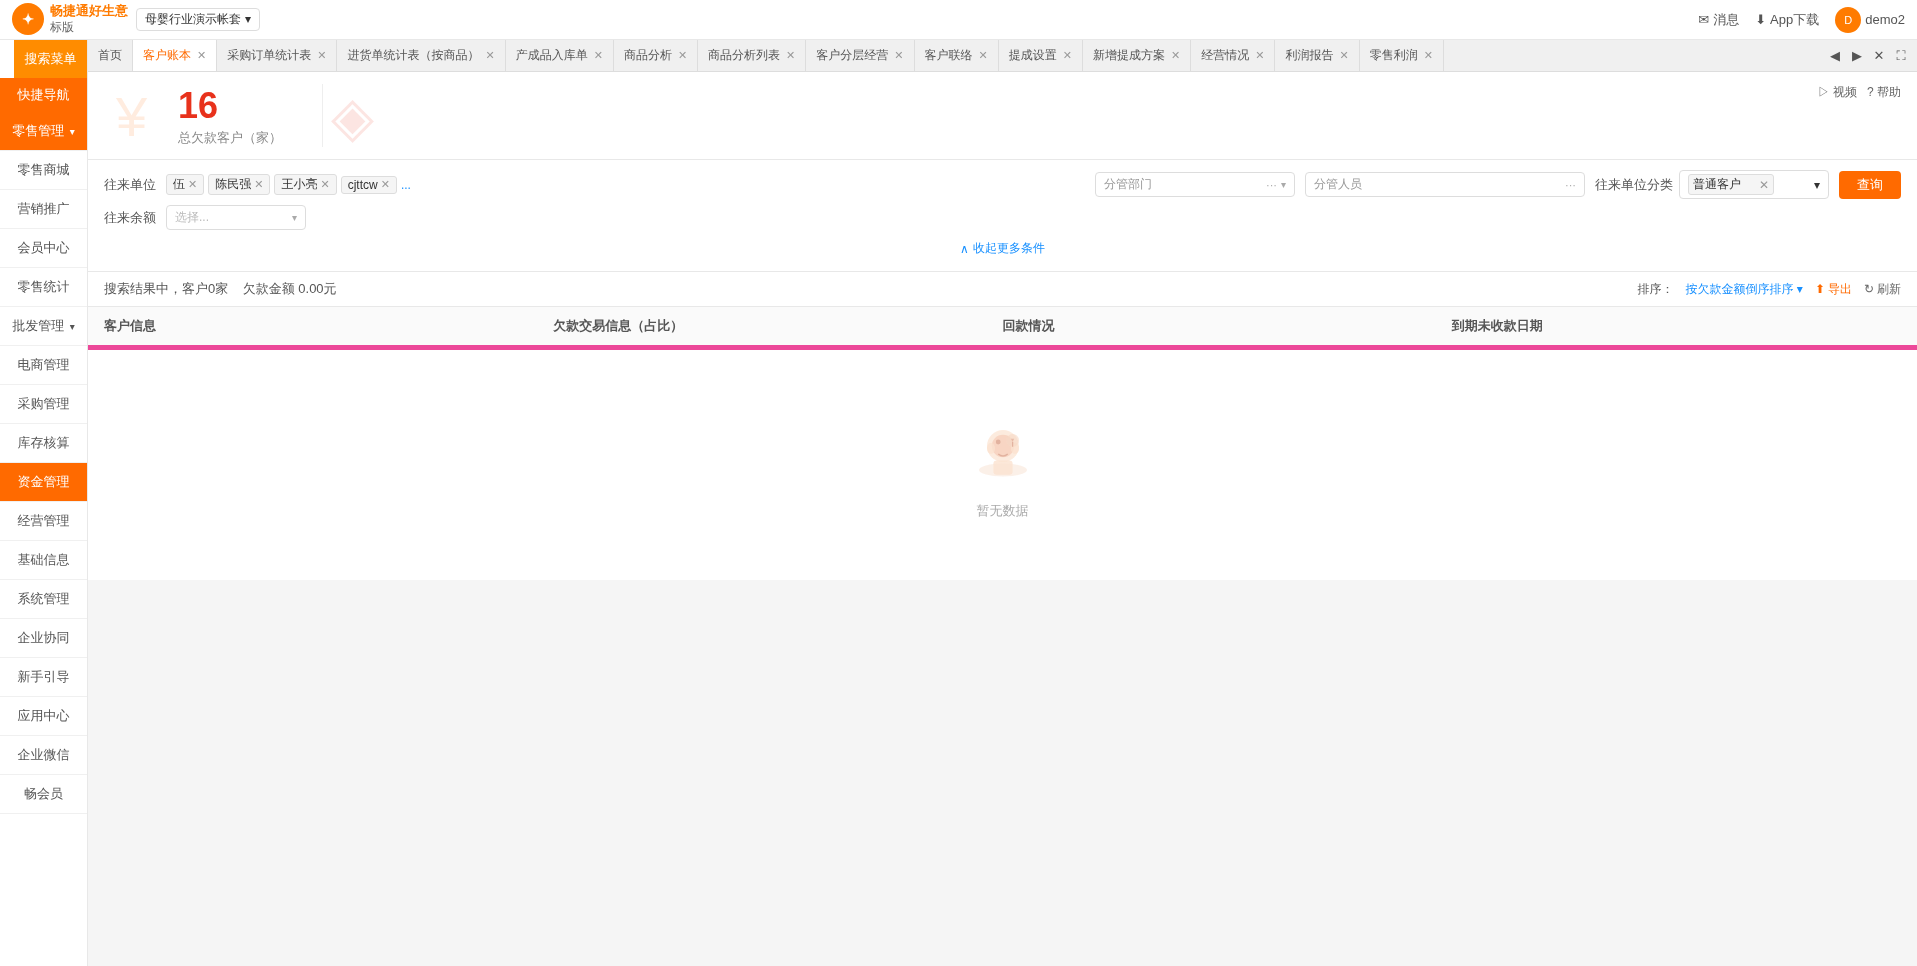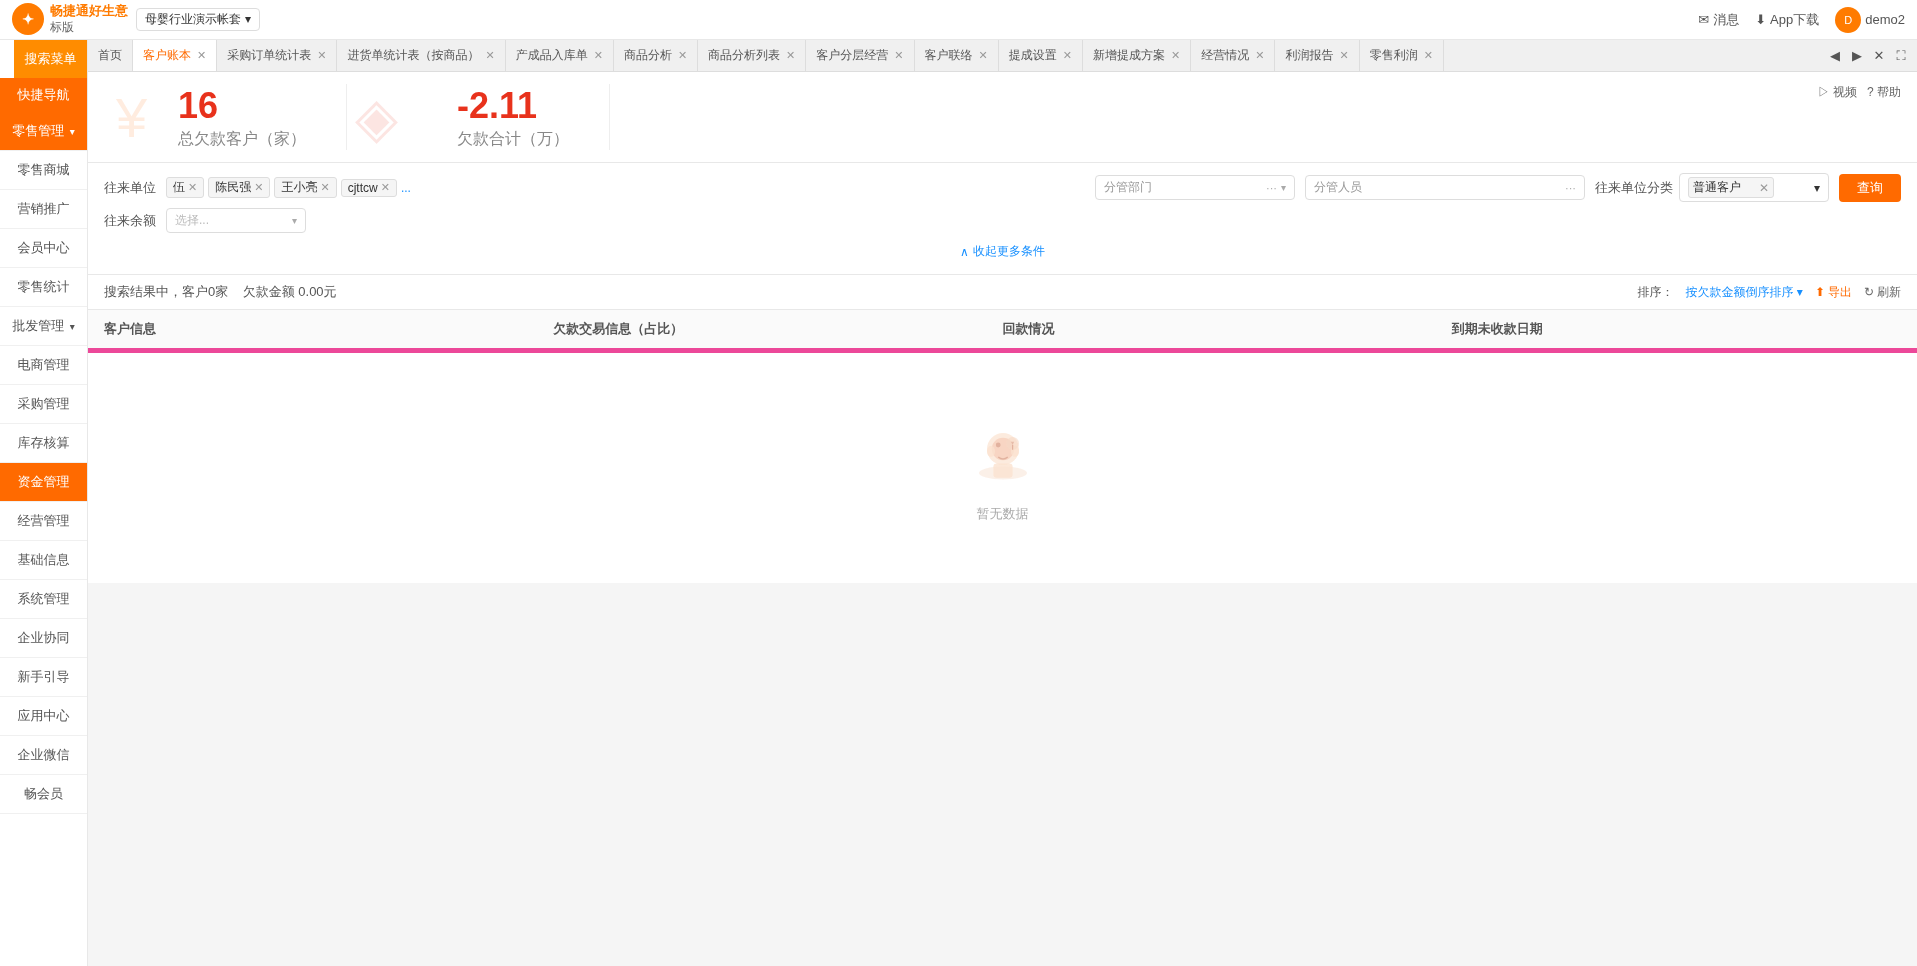--- a/index.html
+++ b/index.html
@@ -145,21 +145,21 @@
       align-items: flex-start;
       padding: 0 40px 0 10px;
       border-right: 1px solid #eee;
       min-width: 200px;
       position: relative;
     }
     .stat-item:last-child { border-right: none; }
     .stat-value { font-size: 36px; font-weight: bold; line-height: 1.2; }
     .stat-value.red { color: #e8321c; }
     .stat-value.black { color: #333; text-decoration: underline; }
-    .stat-label { font-size: 16px; color: #888; margin-top: 2px; }
+    .stat-label { font-size: 13px; color: #888; margin-top: 2px; }
     .stats-right-actions {
       position: absolute;
       right: 16px;
       top: 12px;
       display: flex;
       align-items: center;
       gap: 10px;
       font-size: 12px;
       color: #666;
     }
@@ -510,24 +510,20 @@
       <div class="stats-bar">
         <div class="stat-item">
           <div style="position:absolute;left:8px;top:50%;transform:translateY(-50%);opacity:0.12;font-size:56px;color:#ff6a00;">¥</div>
           <div style="padding-left:60px;">
             <div class="stat-value red">16</div>
             <div class="stat-label">总欠款客户（家）</div>
           </div>
         </div>
         <div class="stat-item" style="padding-left:60px;">
           <div style="position:absolute;left:8px;top:50%;transform:translateY(-50%);opacity:0.12;font-size:56px;color:#e8321c;">◈</div>
-          <div style="padding-left:50px;">
-            <div class="stat-value red">-2.11</div>
-            <div class="stat-label">欠款合计（万）</div>
-          </div>
         </div>
         <div class="stats-right-actions">
           <span class="link">
             <span>▷</span>
             <span>视频</span>
           </span>
           <span class="link">
             <span>?</span>
             <span>帮助</span>
           </span>

